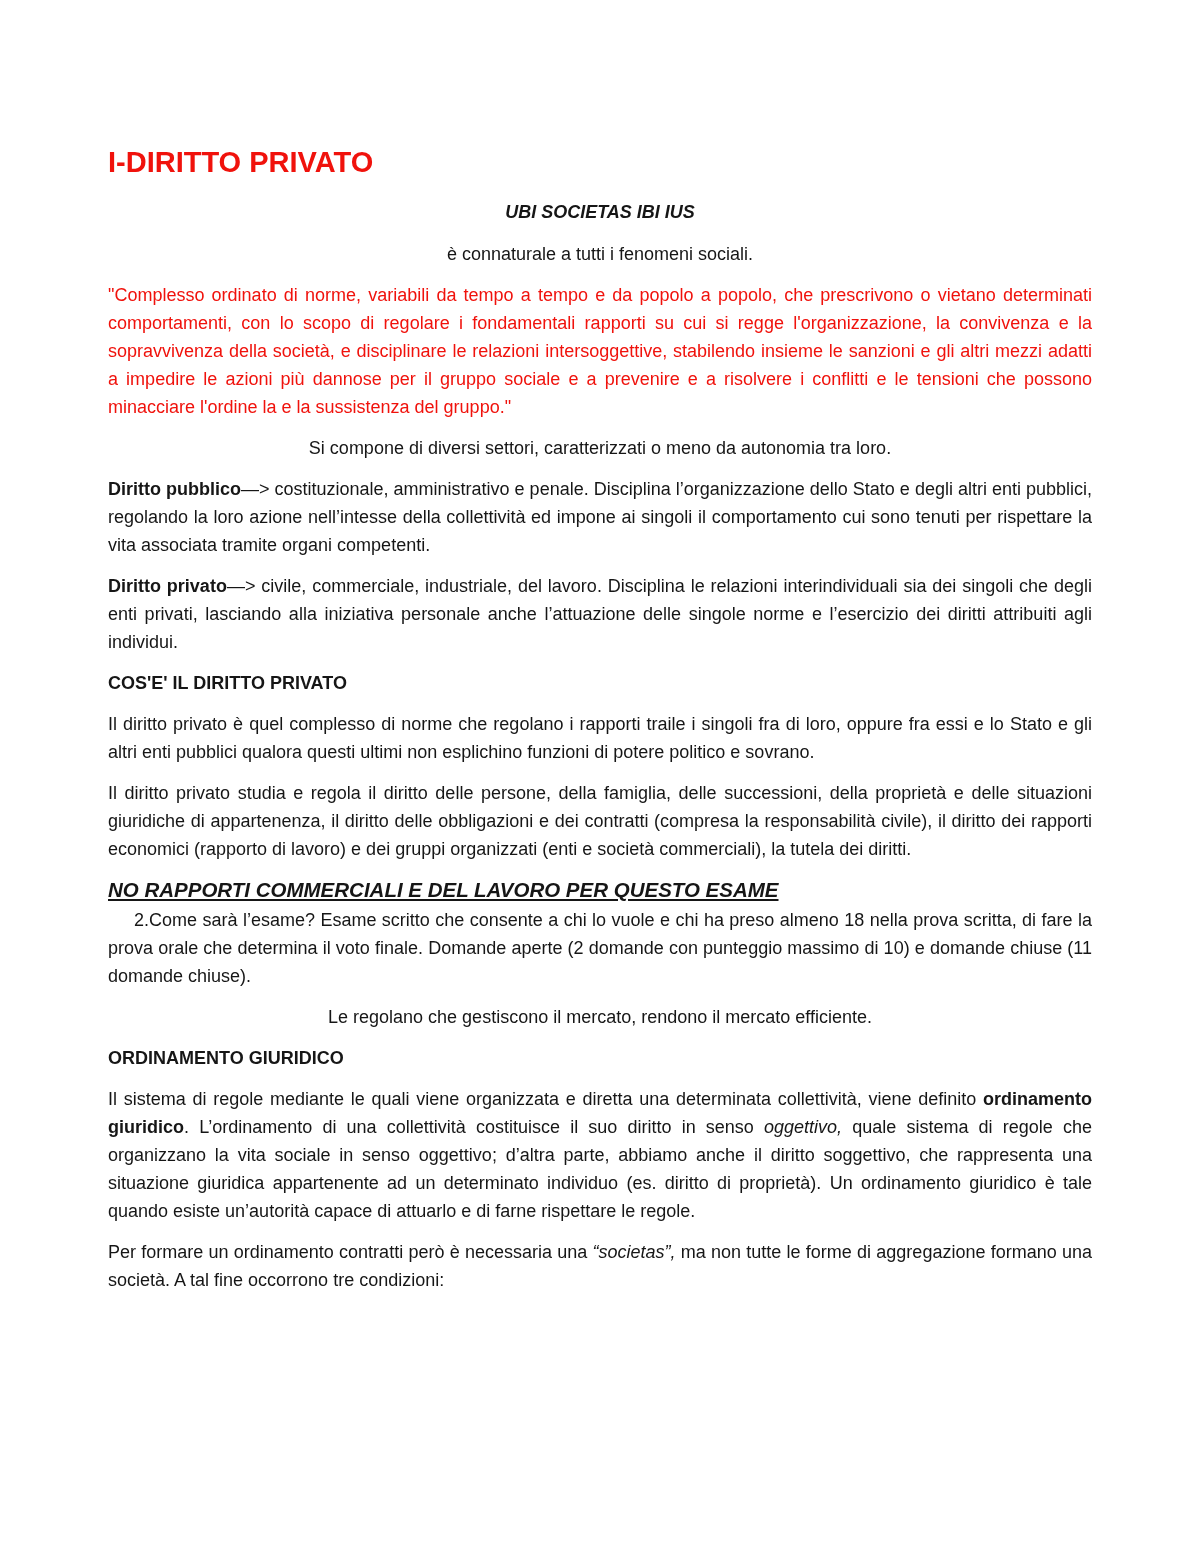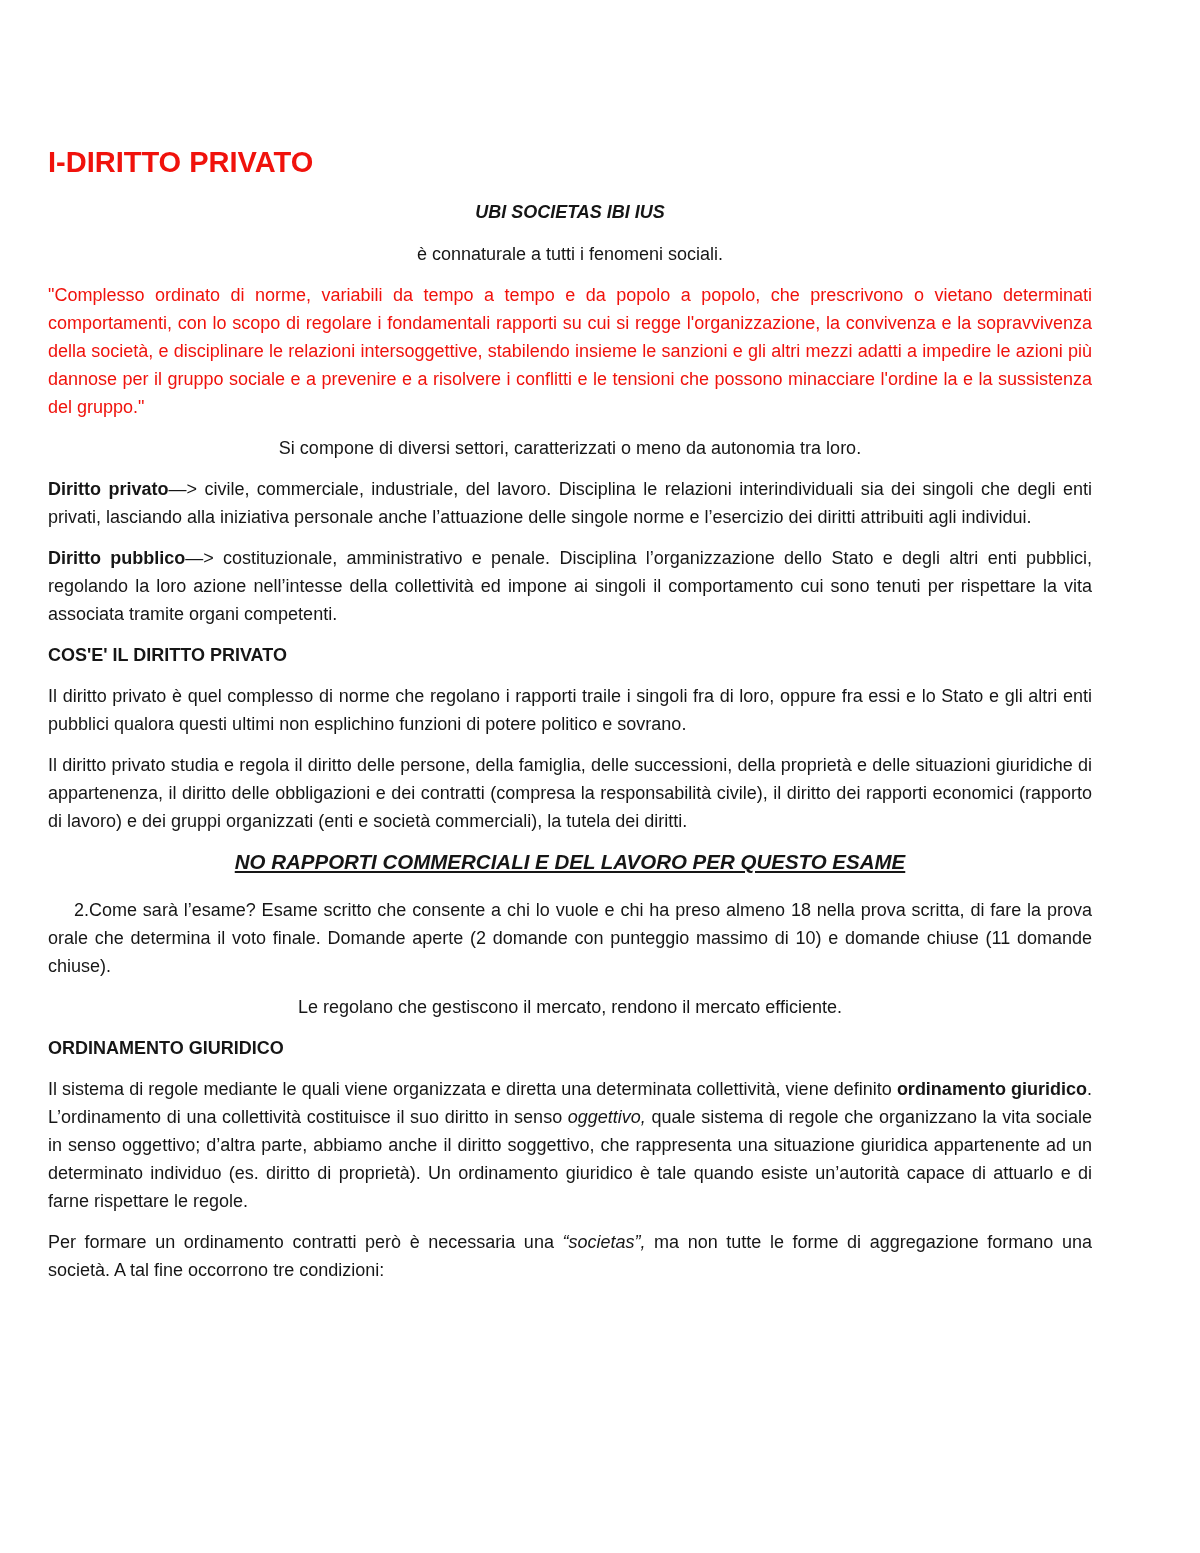--- a/index.html
+++ b/index.html
@@ -8,21 +8,21 @@
     height: 1553px;
     background: #ffffff;
     overflow: hidden;
     font-family: "Liberation Sans", sans-serif;
     color: #161616;
   }
   .page {
     box-sizing: border-box;
     width: 1200px;
     height: 1300px;
-    padding: 144px 108px 0 48px;
+    padding: 144px 108px 0 108px;
   }
   h1 {
     font-size: 29px;
     line-height: 36px;
     font-weight: bold;
     color: #f0120c;
     margin: 0 0 18px 0;
     letter-spacing: 0;
   }
   p {
@@ -42,22 +42,22 @@
   .h2 {
     font-weight: bold;
     text-align: left;
     margin-bottom: 13px;
   }
   .h-norapporti {
     font-weight: bold;
     font-style: italic;
     font-size: 20.5px;
     text-decoration: underline;
-    text-align: center;
-    margin: 4px 0 20px 0;
+    text-align: left;
+    margin: 4px 0 2px 0;
   }
   .num-item { text-indent: 26px; }
   .alpha-item {
     padding-left: 38px;
     text-align: left;
   }
   .alpha-item .marker {
     display: inline-block;
     margin-right: 17px;
   }
@@ -72,23 +72,23 @@
   <h1>I-DIRITTO PRIVATO</h1>
 
   <p class="subtitle single">UBI SOCIETAS IBI IUS</p>
 
   <p class="single">è connaturale a tutti i fenomeni sociali.</p>
 
   <p class="red">"Complesso ordinato di norme, variabili da tempo a tempo e da popolo a popolo, che prescrivono o vietano determinati comportamenti, con lo scopo di regolare i fondamentali rapporti su cui si regge l'organizzazione, la convivenza e la sopravvivenza della società, e disciplinare le relazioni intersoggettive, stabilendo insieme le sanzioni e gli altri mezzi adatti a impedire le azioni più dannose per il gruppo sociale e a prevenire e a risolvere i conflitti e le tensioni che possono minacciare l'ordine la e la sussistenza del gruppo."</p>
 
   <p class="single">Si compone di diversi settori, caratterizzati o meno da autonomia tra loro.</p>
 
+  <p><b>Diritto pubblico</b><span>—&gt; costituzionale, amministrativo e penale. Disciplina l’organizzazione dello Stato e degli altri enti pubblici, regolando la loro azione nell’intesse della collettività ed impone ai singoli il comportamento cui sono tenuti per rispettare la vita associata tramite organi competenti.</span></p>
+
   <p><b>Diritto privato</b><span>—&gt; civile, commerciale, industriale, del lavoro. Disciplina le relazioni interindividuali sia dei singoli che degli enti privati, lasciando alla iniziativa personale anche l’attuazione delle singole norme e l’esercizio dei diritti attribuiti agli individui.</span></p>
-
-  <p><b>Diritto pubblico</b><span>—&gt; costituzionale, amministrativo e penale. Disciplina l’organizzazione dello Stato e degli altri enti pubblici, regolando la loro azione nell’intesse della collettività ed impone ai singoli il comportamento cui sono tenuti per rispettare la vita associata tramite organi competenti.</span></p>
 
   <p class="h2">COS'E' IL DIRITTO PRIVATO</p>
 
   <p>Il diritto privato è quel complesso di norme che regolano i rapporti traile i singoli fra di loro, oppure fra essi e lo Stato e gli altri enti pubblici qualora questi ultimi non esplichino funzioni di potere politico e sovrano.</p>
 
   <p>Il diritto privato studia e regola il diritto delle persone, della famiglia, delle successioni, della proprietà e delle situazioni giuridiche di appartenenza, il diritto delle obbligazioni e dei contratti (compresa la responsabilità civile), il diritto dei rapporti economici (rapporto di lavoro) e dei gruppi organizzati (enti e società commerciali), la tutela dei diritti.</p>
 
   <p class="h-norapporti">NO RAPPORTI COMMERCIALI E DEL LAVORO PER QUESTO ESAME</p>
 
 

